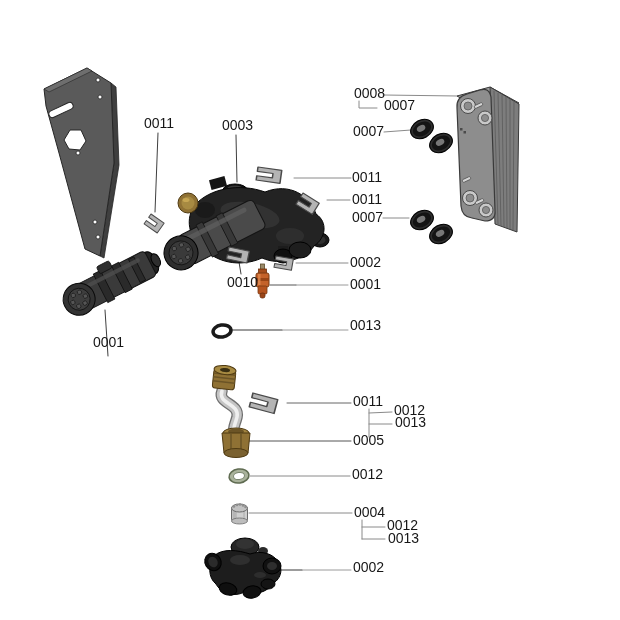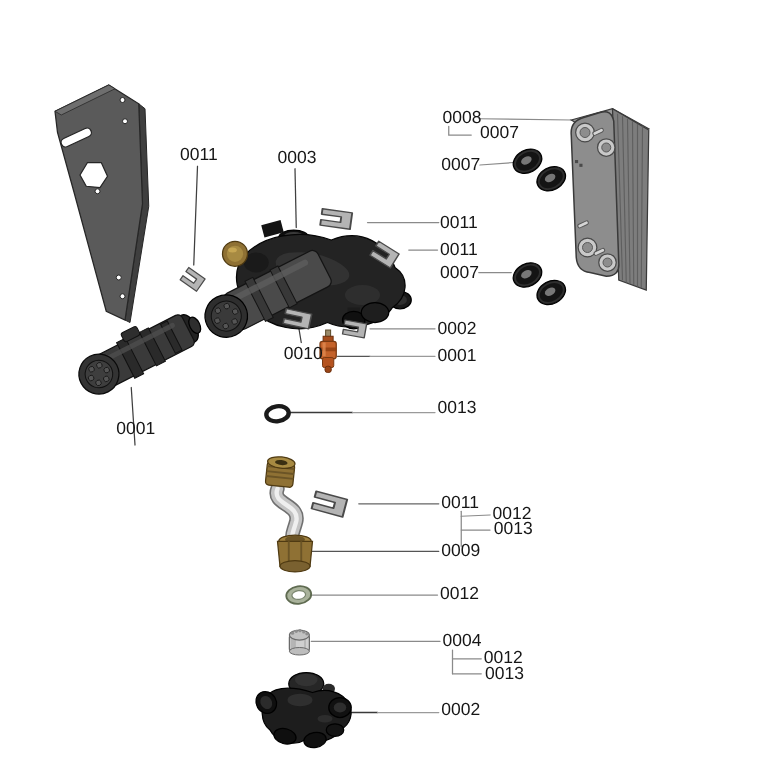--- a/index.html
+++ b/index.html
@@ -267,19 +267,19 @@
   <div class="lbl" style="left:352px;top:193px">0011</div>
   <div class="lbl" style="left:352px;top:211px">0007</div>
   <div class="lbl" style="left:350px;top:256px">0002</div>
   <div class="lbl" style="left:227px;top:276px">0010</div>
   <div class="lbl" style="left:350px;top:278px">0001</div>
   <div class="lbl" style="left:350px;top:319px">0013</div>
   <div class="lbl" style="left:93px;top:336px">0001</div>
   <div class="lbl" style="left:353px;top:395px">0011</div>
   <div class="lbl" style="left:394px;top:404px">0012</div>
   <div class="lbl" style="left:395px;top:416px">0013</div>
-  <div class="lbl" style="left:353px;top:434px">0009</div>
+  <div class="lbl" style="left:353px;top:434px">0005</div>
   <div class="lbl" style="left:352px;top:468px">0012</div>
   <div class="lbl" style="left:354px;top:506px">0004</div>
   <div class="lbl" style="left:387px;top:519px">0012</div>
   <div class="lbl" style="left:388px;top:532px">0013</div>
   <div class="lbl" style="left:353px;top:561px">0002</div>
 </div>
 
 </body></html>

